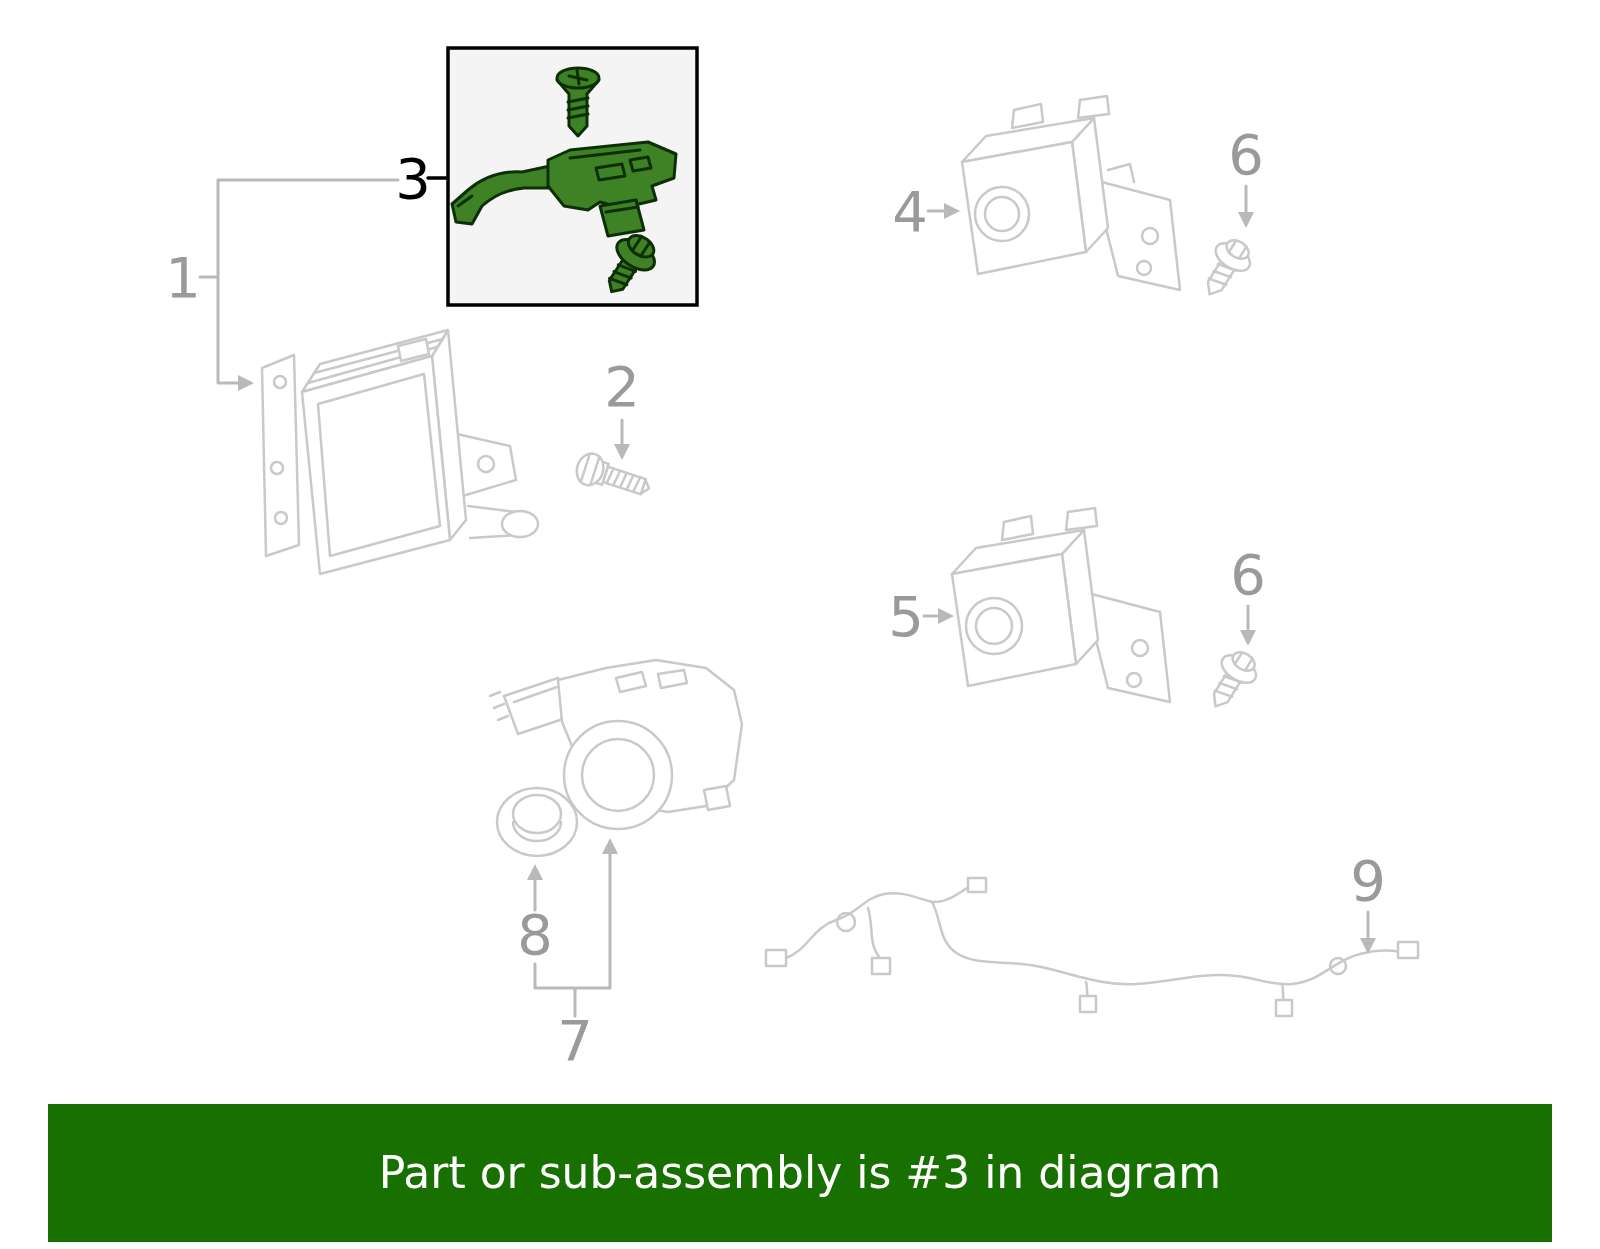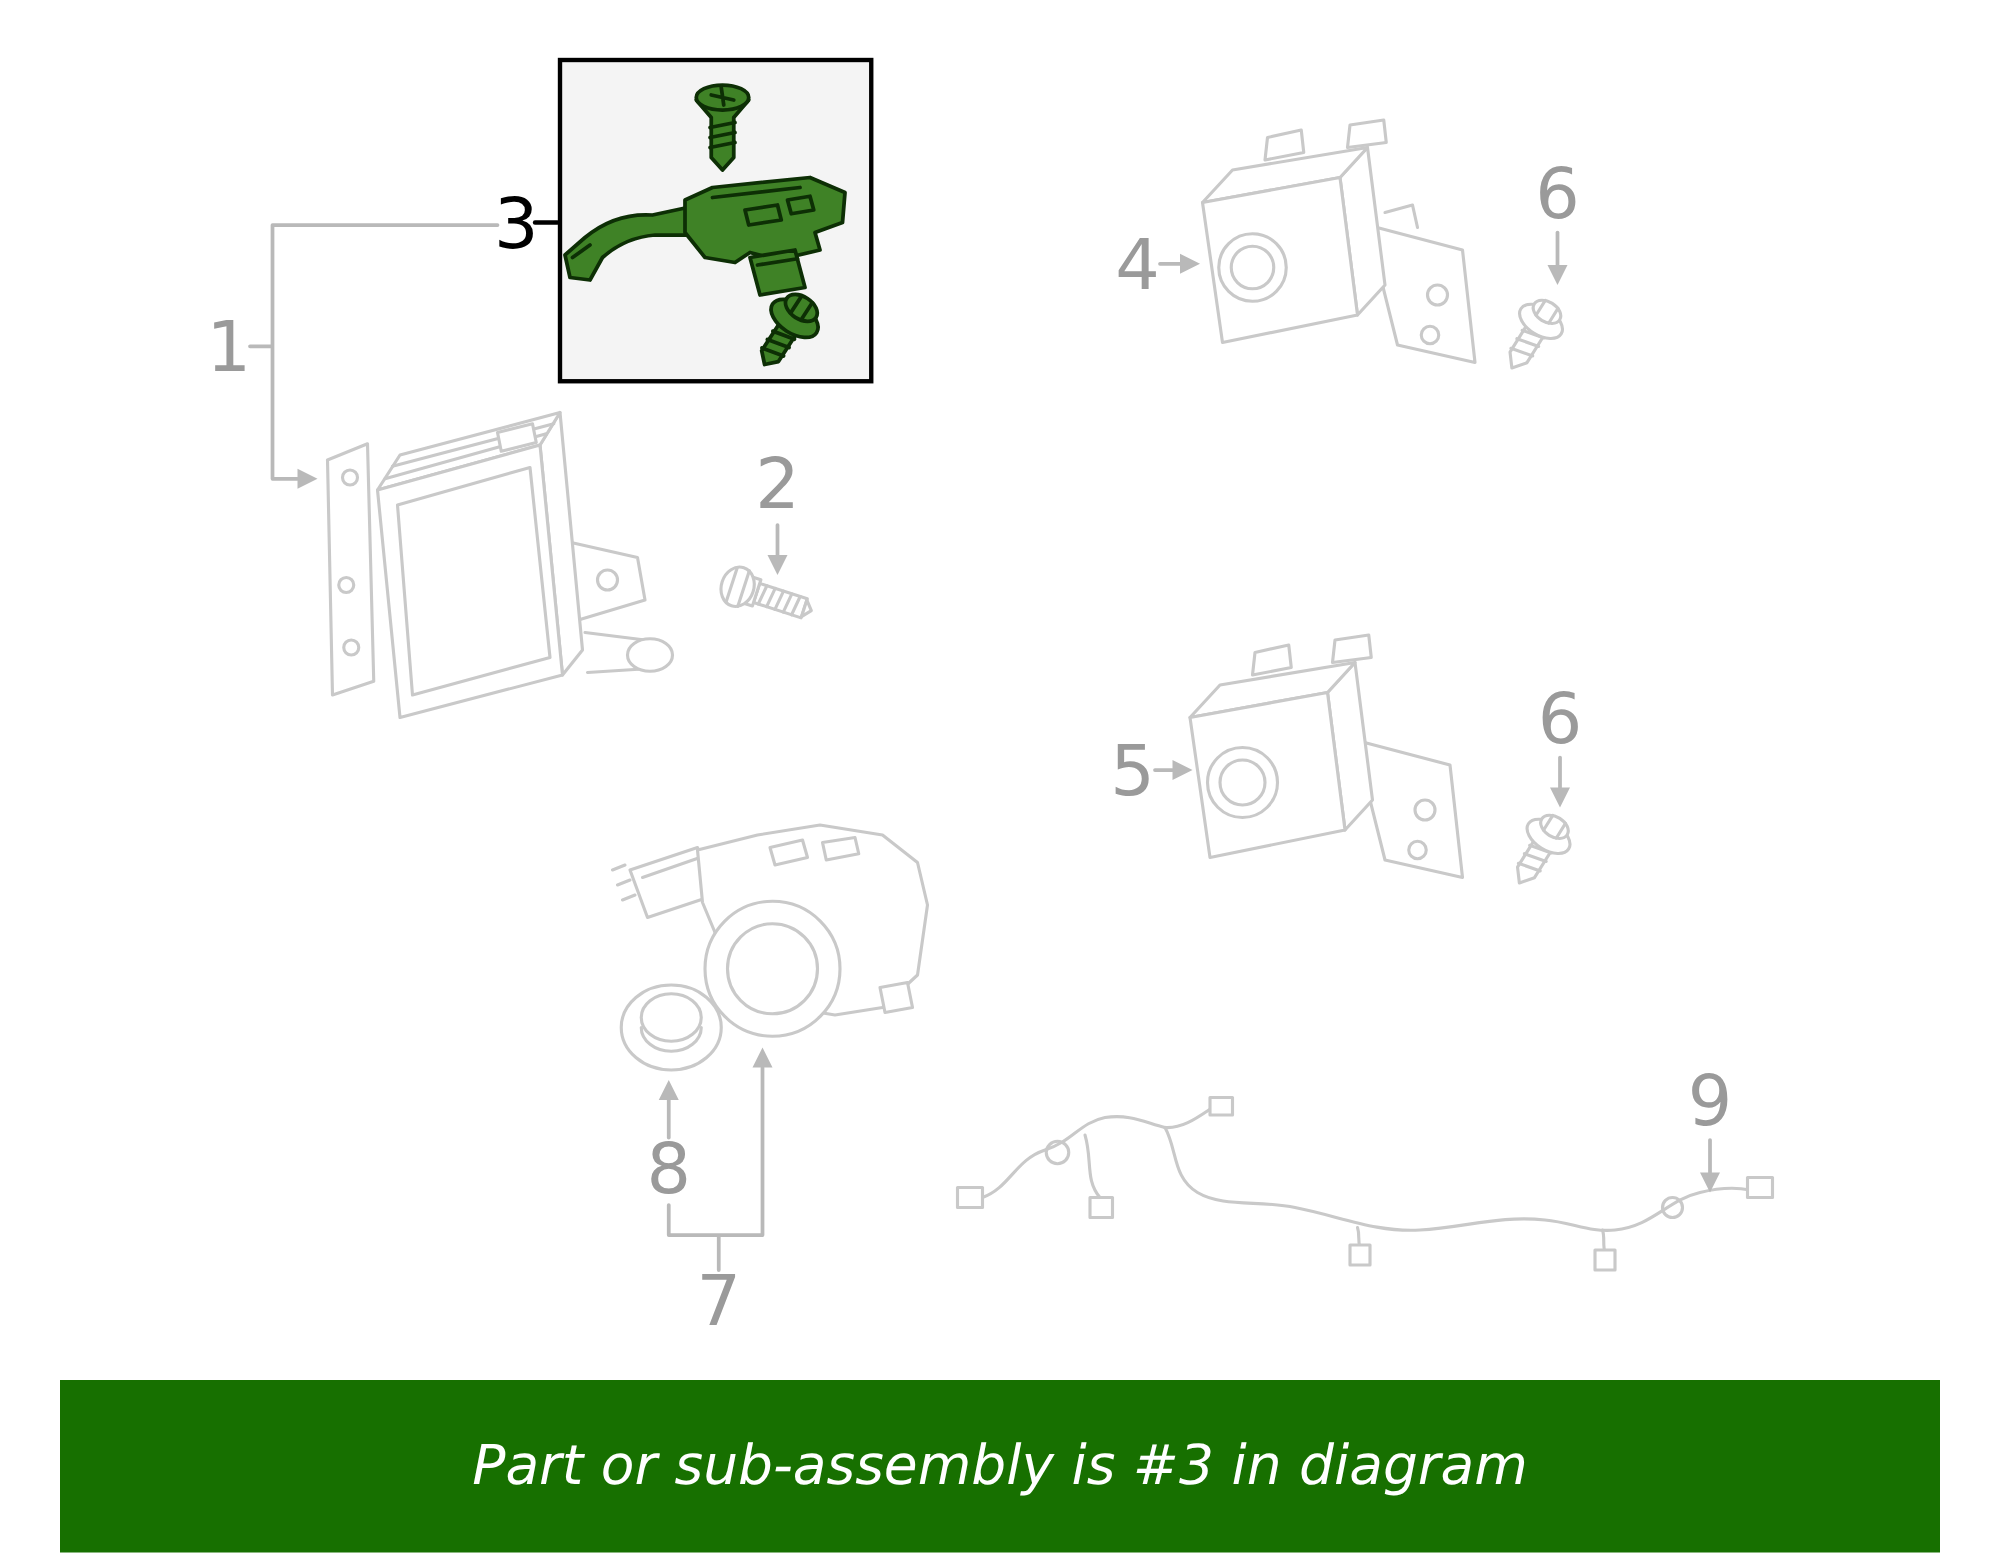--- a/index.html
+++ b/index.html
@@ -3,21 +3,21 @@
 <meta charset="utf-8">
 <style>
   html,body{margin:0;padding:0;background:#fff;}
   .canvas{position:relative;width:1600px;height:1249px;background:#ffffff;overflow:hidden;
           font-family:"DejaVu Sans", sans-serif;}
   .canvas svg{position:absolute;left:0;top:0;}
   .callout{font-family:"DejaVu Sans", sans-serif;font-size:56px;fill:#9a9a9a;text-anchor:middle;}
   .callout.hl{fill:#000000;}
   .banner{position:absolute;left:48px;top:1104px;width:1504px;height:138px;
           display:flex;flex-direction:column;justify-content:center;align-items:center;
-          text-align:center;font-style:italic;}
+          text-align:center;}
   .banner .bline{font-size:44px;line-height:1.42;color:#ffffff;white-space:nowrap;}
 </style>
 </head>
 <body>
 
 <div class="canvas">
 
 <svg width="1600" height="1249" viewBox="0 0 1600 1249">
 
   <defs>

